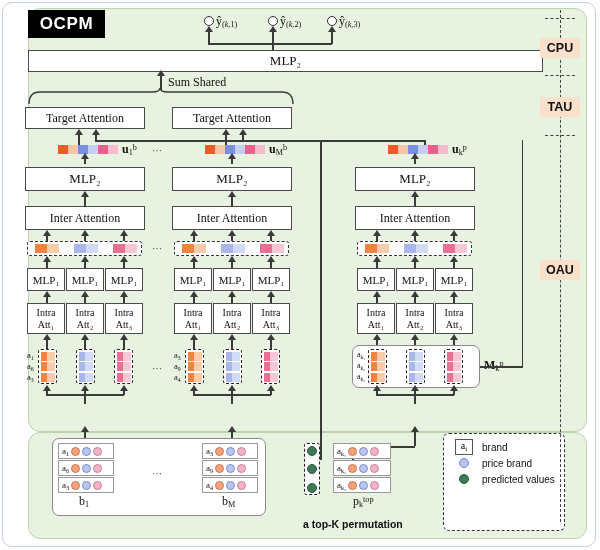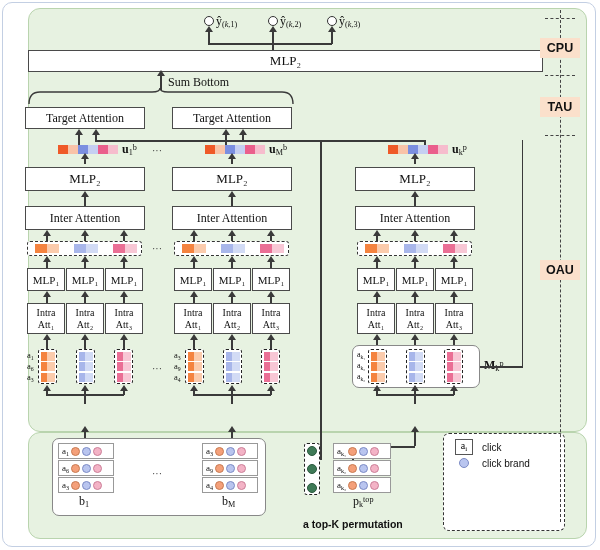--- a/index.html
+++ b/index.html
@@ -124,20 +124,21 @@
 <body>
 
 <div id="root">
 
   <div class="outer-frame"></div>
 
   <div class="green-panel" style="left:28px;top:8px;width:557px;height:422px;"></div>
 
   <div class="green-panel" style="left:28px;top:432px;width:557px;height:105px;"></div>
 
+  <div class="logo" style="left:28px;top:10px;width:77px;height:28px;font-size:17px;">OCPM</div>
 
   <div class="out-circle" style="left:204px;top:16px;"></div>
   <div class="label serif" style="left:216px;top:14px;font-size:12px;">ŷ<sub>(<i>k</i>,1)</sub></div>
 
   <div class="out-circle" style="left:268px;top:16px;"></div>
   <div class="label serif" style="left:280px;top:14px;font-size:12px;">ŷ<sub>(<i>k</i>,2)</sub></div>
 
   <div class="out-circle" style="left:327px;top:16px;"></div>
   <div class="label serif" style="left:339px;top:14px;font-size:12px;">ŷ<sub>(<i>k</i>,3)</sub></div>
 
@@ -148,21 +149,21 @@
   <div class="ln vln" style="left:331.2px;top:32px;height:12px;"></div>
   <div class="arrow-up" style="left:328px;top:26px;"></div>
 
   <div class="ln hln" style="left:208px;top:43px;width:124px;"></div>
   <div class="ln vln" style="left:272.2px;top:43px;height:8px;"></div>
 
   <div class="box" style="left:28px;top:50px;width:515px;height:22px;font-size:13px;">MLP₂</div>
 
   <div class="ln vln" style="left:160px;top:76px;height:14px;"></div>
   <div class="arrow-up" style="left:156.8px;top:70px;"></div>
-  <div class="label serif" style="left:168px;top:75px;font-size:12px;">Sum Bottom</div>
+  <div class="label serif" style="left:168px;top:75px;font-size:12px;">Sum Shared</div>
 
   <svg class="brace" style="left:26px;top:88px;width:270px;height:16px;" viewBox="0 0 270 16">
     <path d="M3,16 Q3,4 14,4 L126,4 Q134,4 134,0 Q134,4 142,4 L256,4 Q267,4 267,16" fill="none" stroke="#3a3a3a" stroke-width="1.4"></path>
   </svg>
 
   <div class="box" style="left:25px;top:107px;width:120px;height:22px;font-size:12px;">Target Attention</div>
   <div class="box" style="left:172px;top:107px;width:120px;height:22px;font-size:12px;">Target Attention</div>
 
   <div class="ln vln" style="left:78px;top:135px;height:10px;"></div>
   <div class="arrow-up" style="left:74.8px;top:129px;"></div>
@@ -658,27 +659,33 @@
   </div>
   <div class="label serif" style="left:353px;top:494px;font-size:12px;">p<sub>k</sub><sup>top</sup></div>
 
   <div class="label sans-b" style="left:303px;top:518px;font-size:10.5px;">a top-K permutation</div>
 
   <div class="legend" style="left:443px;top:433px;width:122px;height:98px;">
     <div class="lrow">
       <span class="lkey">
         <span class="itembox">a<sub>i</sub></span>
       </span>
-      <span class="ltxt">click</span>
+      <span class="ltxt">brand</span>
     </div>
     <div class="lrow">
       <span class="lkey">
         <span class="dot" style="width:10px;height:10px;background:#b9c5ef;border:1px solid #7c8bc5;"></span>
       </span>
-      <span class="ltxt">click brand</span>
+      <span class="ltxt">price brand</span>
+    </div>
+    <div class="lrow">
+      <span class="lkey">
+        <span class="dot" style="width:10px;height:10px;background:#3f7a57;border:1px solid #2c5a3f;"></span>
+      </span>
+      <span class="ltxt">predicted values</span>
     </div>
   </div>
 
   <div class="dash-v" style="left:560px;top:10px;height:512px;"></div>
 
   <div class="dash-h" style="left:545px;top:18px;width:30px;"></div>
   <div class="unit-tag" style="left:540px;top:38px;width:40px;height:20px;">CPU</div>
   <div class="dash-h" style="left:545px;top:75px;width:30px;"></div>
 
   <div class="unit-tag" style="left:540px;top:97px;width:40px;height:20px;">TAU</div>

